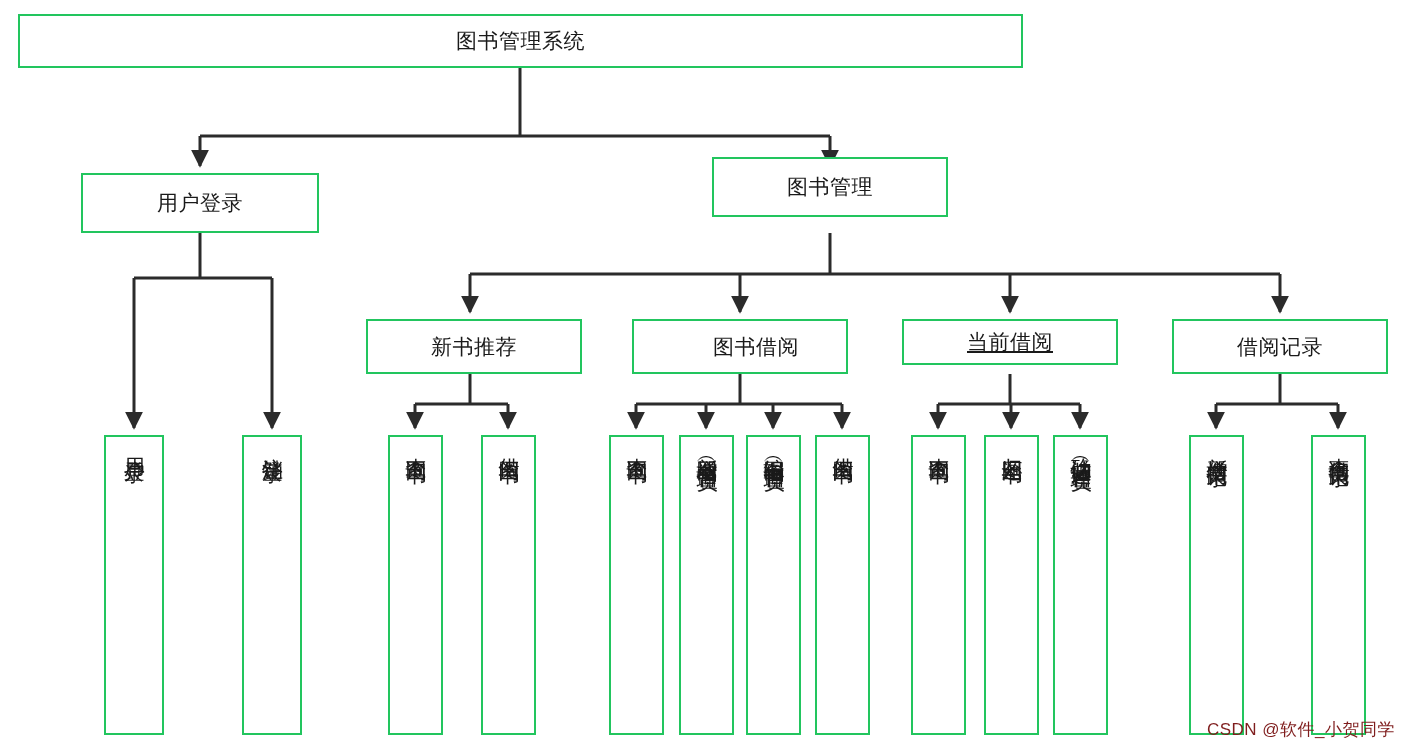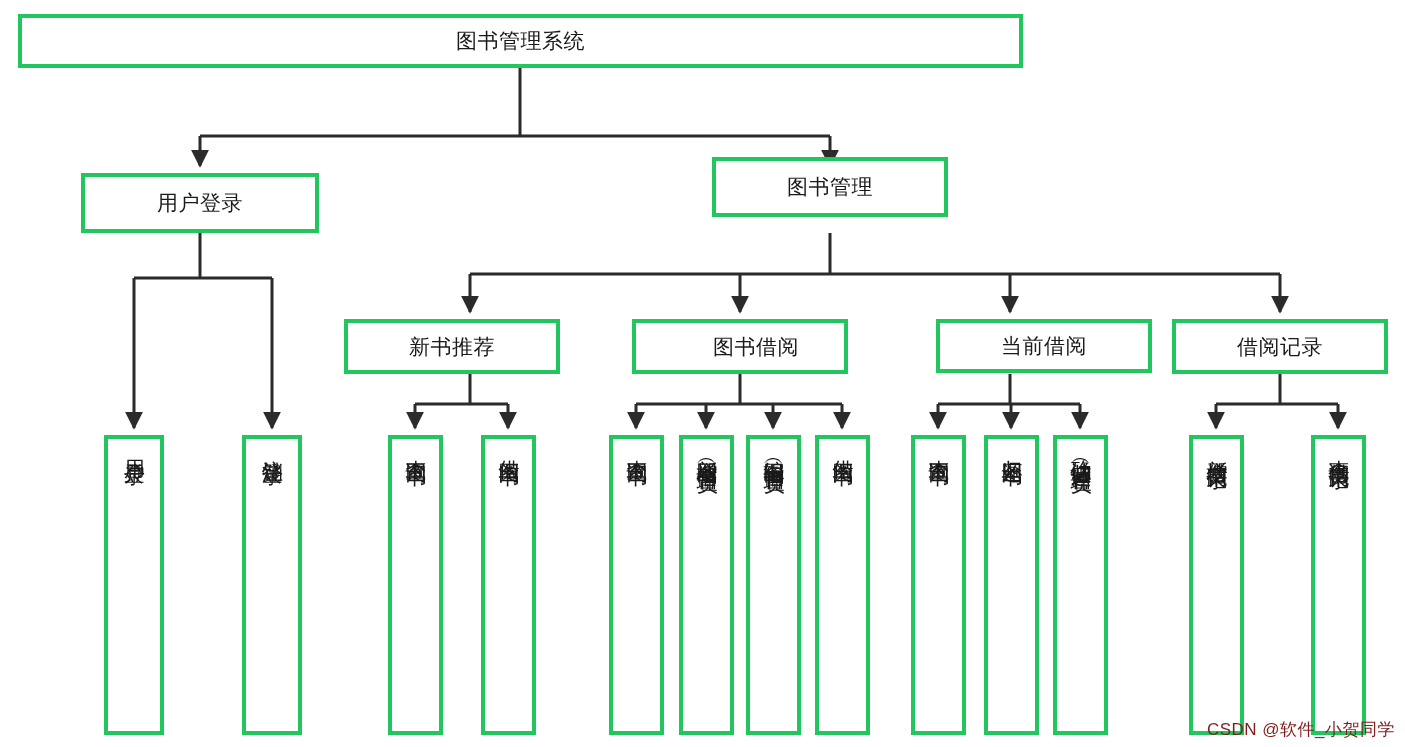--- a/index.html
+++ b/index.html
@@ -19,21 +19,21 @@
     position: absolute;
     left: 0;
     top: 0;
     width: 1405px;
     height: 747px;
     pointer-events: none;
   }
   .node {
     position: absolute;
     box-sizing: border-box;
-    border: 4px solid #22c55e;
+    border: 2px solid #22c55e;
     background: #ffffff;
     display: flex;
     align-items: center;
     justify-content: center;
     color: #1a1a1a;
   }
   .node.horiz {
     font-size: 21px;
     letter-spacing: 0.5px;
   }
@@ -120,27 +120,27 @@
     <span>图书管理系统</span>
   </div>
 
   <div class="node horiz" style="left:81px; top:173px; width:238px; height:60px;">
     <span>用户登录</span>
   </div>
   <div class="node horiz" style="left:712px; top:157px; width:236px; height:60px;">
     <span>图书管理</span>
   </div>
 
-  <div class="node horiz" style="left:344px; top:319px; width:216px; height:55px;text-align:right;">
+  <div class="node horiz" style="left:366px; top:319px; width:216px; height:55px;text-align:right;">
     <span>新书推荐</span>
   </div>
   <div class="node horiz" style="left:632px; top:319px; width:216px; height:55px;padding-left:32px;">
     <span>图书借阅</span>
   </div>
-  <div class="node horiz" style="left:936px; top:319px; width:216px; height:54px;">
+  <div class="node horiz" style="left:902px; top:319px; width:216px; height:46px;text-decoration:underline;">
     <span>当前借阅</span>
   </div>
   <div class="node horiz" style="left:1172px; top:319px; width:216px; height:55px;">
     <span>借阅记录</span>
   </div>
 
   <div class="node vert" style="left:104px; top:435px; width:60px; height:300px;">
     <span class="vlabel">用户登录</span>
   </div>
   <div class="node vert" style="left:242px; top:435px; width:60px; height:300px;">

